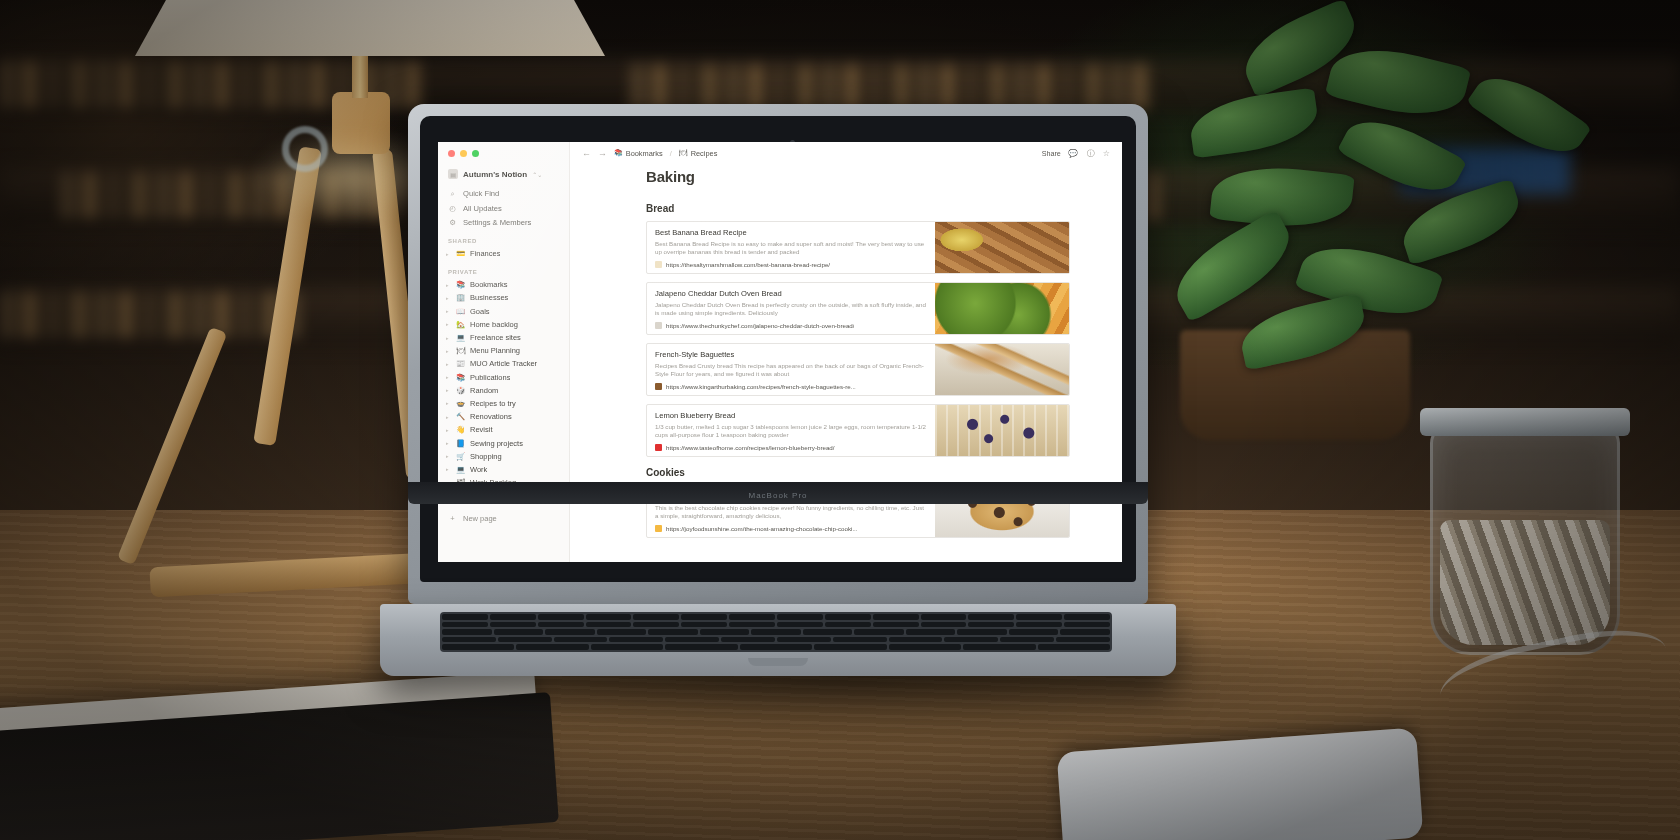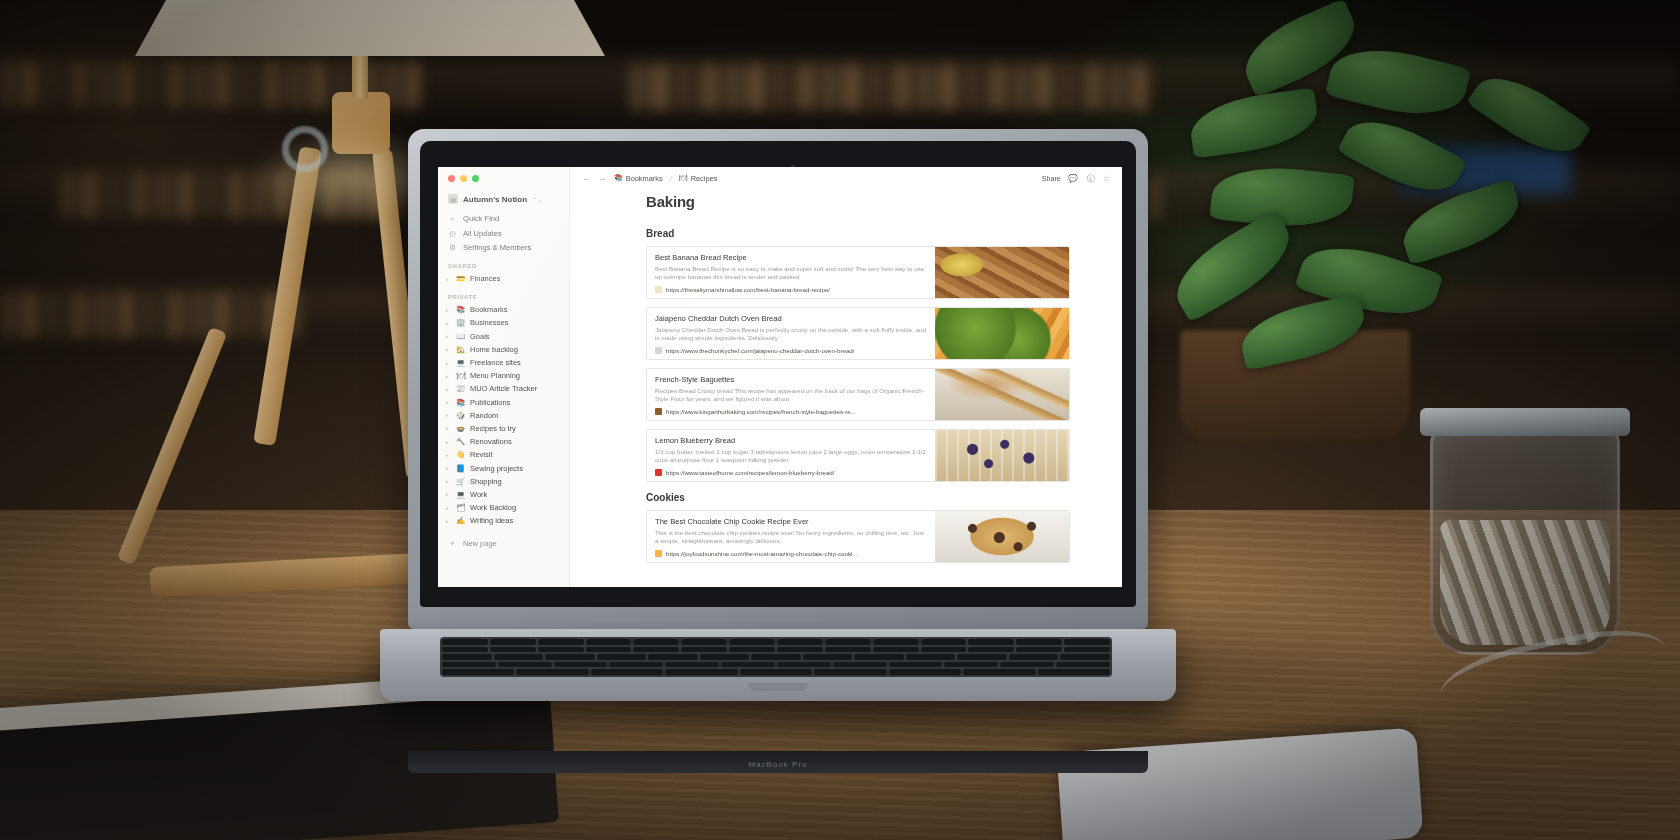--- a/index.html
+++ b/index.html
@@ -151,21 +151,21 @@
     border-top: 6px solid rgba(235,240,242,.5); border-radius: 40% 40% 0 0;
     transform: rotate(-12deg);
   }
 
   .vignette {
     position: absolute; inset: 0; pointer-events: none;
     background: radial-gradient(ellipse 900px 520px at 50% 45%, rgba(0,0,0,0) 45%, rgba(0,0,0,.45) 100%);
   }
 
   
-  #laptop { position: absolute; left: 408px; top: 129px; width: 740px; height: 644px; }
+  #laptop { position: absolute; left: 408px; top: 104px; width: 740px; height: 400px; }
   .lid {
     position: absolute; left: 0; top: 0; width: 740px; height: 500px;
     background: linear-gradient(160deg, #c9cdd1 0%, #9aa0a6 35%, #7c8288 100%);
     border-radius: 16px 16px 6px 6px;
     box-shadow: 0 12px 40px rgba(0,0,0,.55);
   }
   .bezel {
     position: absolute; left: 12px; top: 12px; width: 716px; height: 466px;
     background: #14161a; border-radius: 10px 10px 4px 4px;
   }

